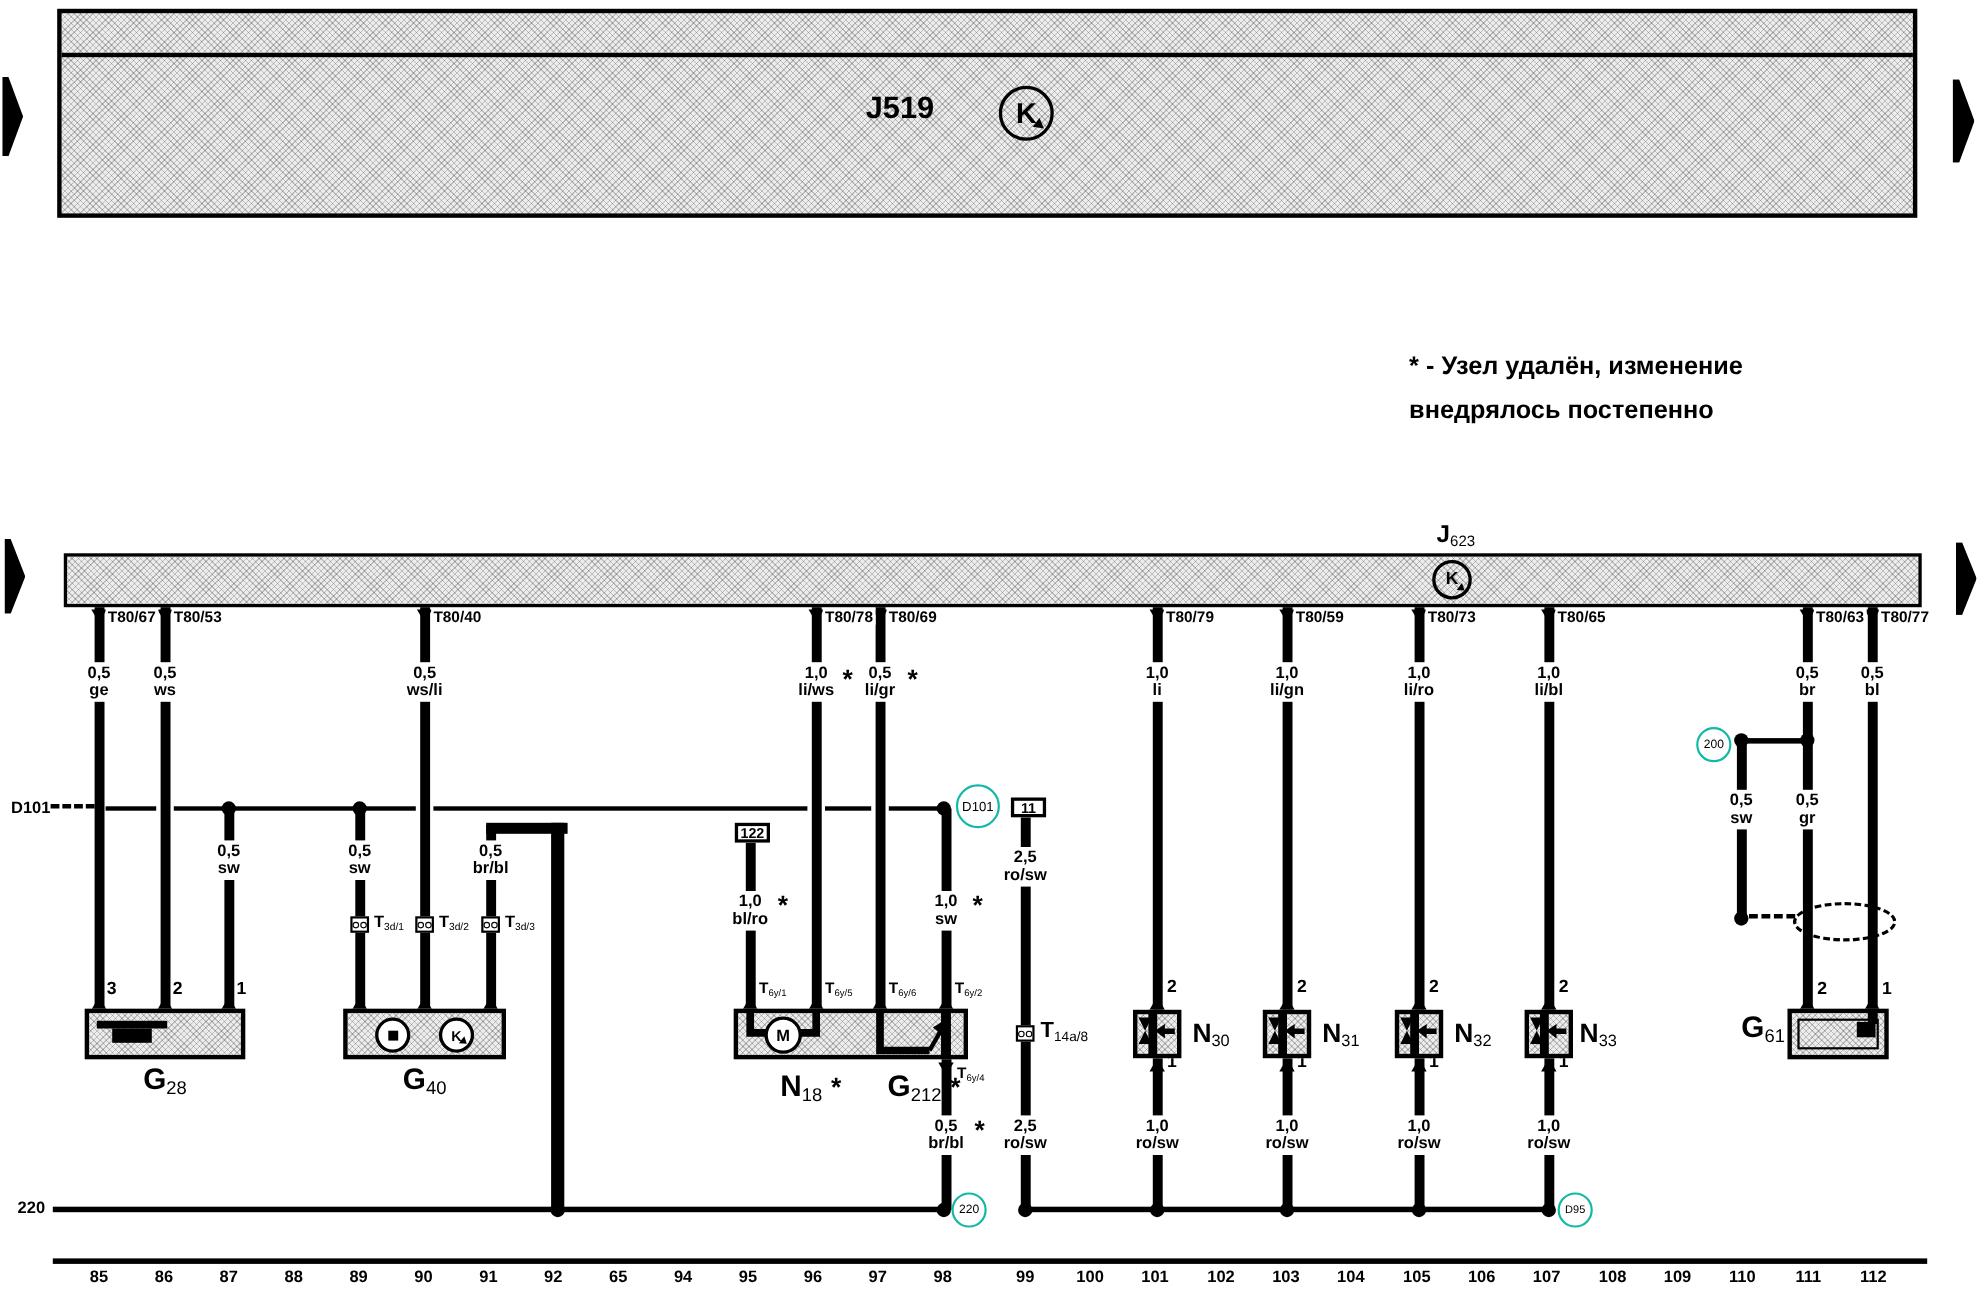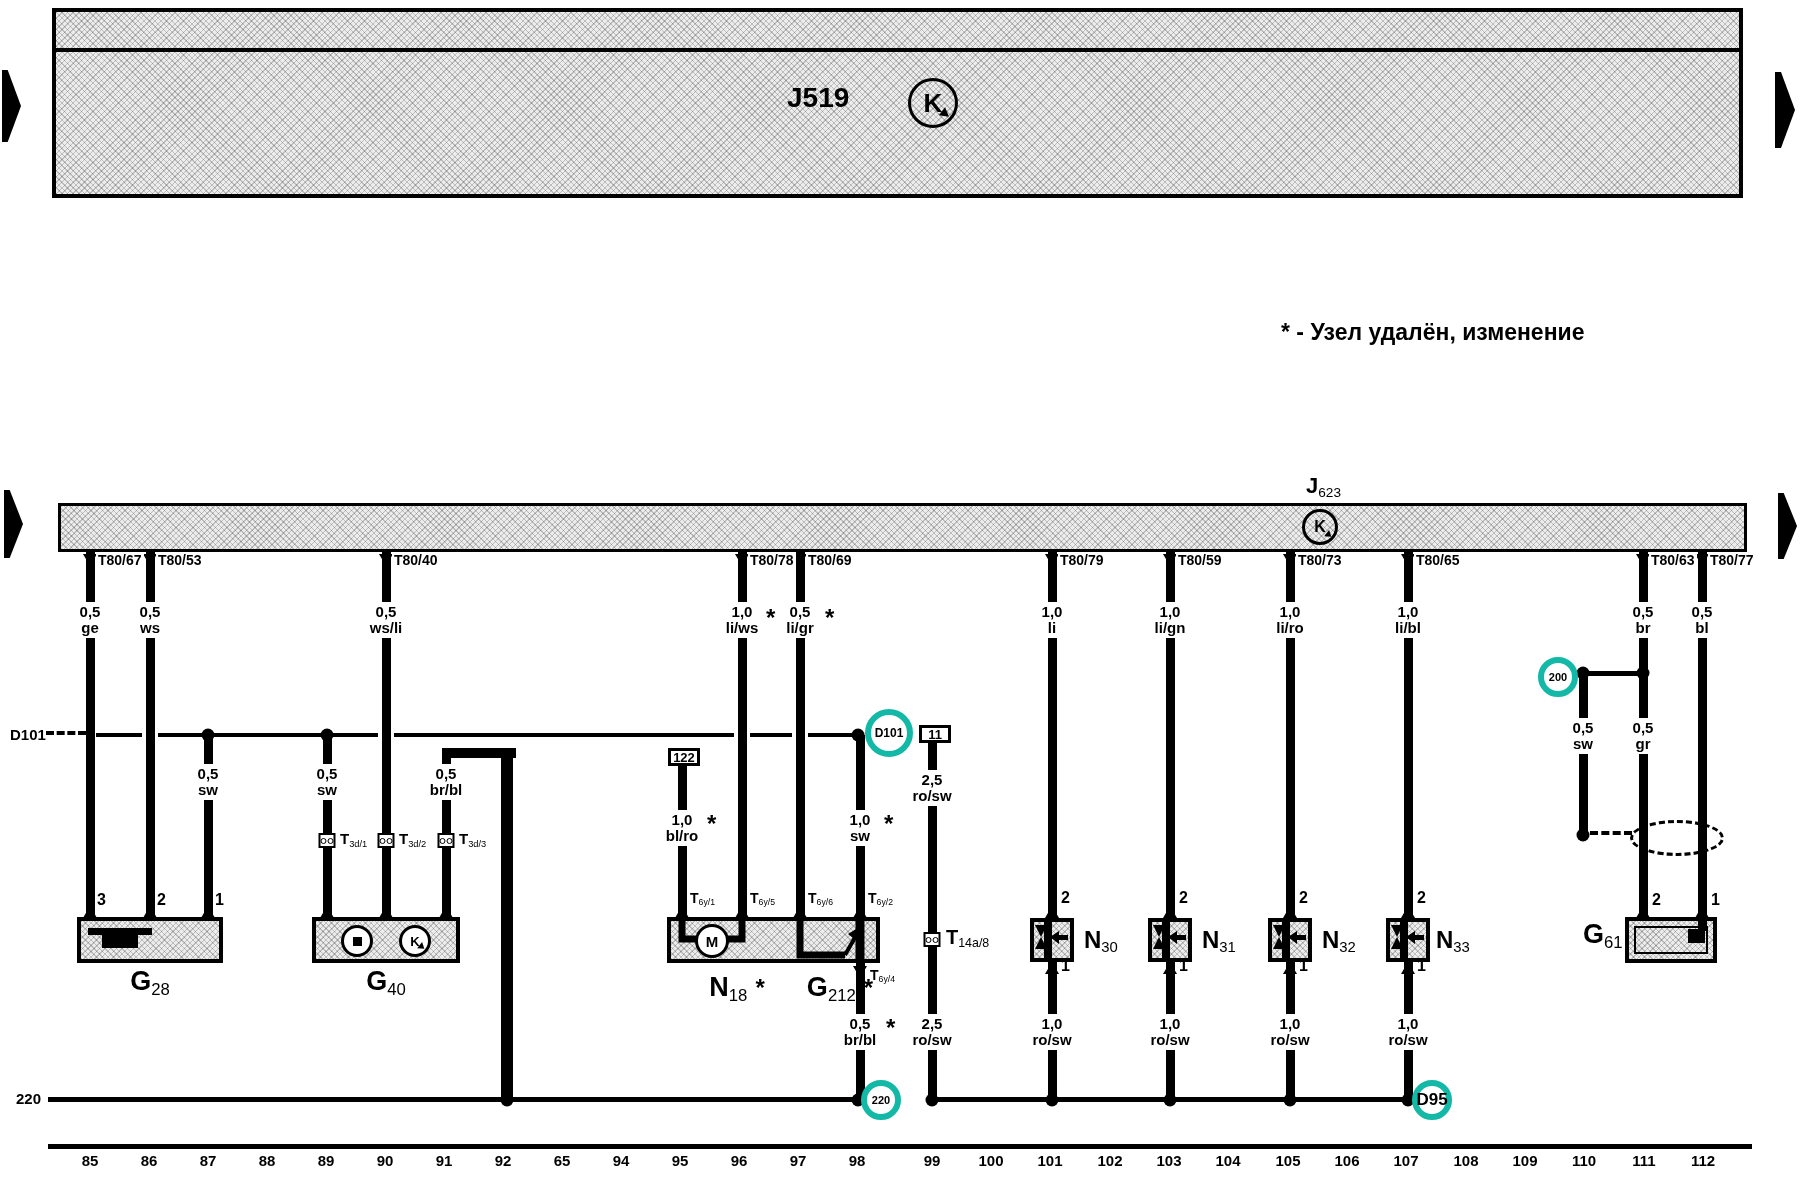--- a/index.html
+++ b/index.html
@@ -9,22 +9,22 @@
   .hatch{background-color:#ececec;
     background-image:repeating-linear-gradient(45deg,rgba(0,0,0,.20) 0 1px,transparent 1px 4px),
                      repeating-linear-gradient(135deg,rgba(0,0,0,.20) 0 1px,transparent 1px 4px)}
   .w{position:absolute;background:#000}
   .lbl{position:absolute;transform:translateX(-50%);background:#fff;text-align:center;
        font-weight:bold;font-size:15px;line-height:16px;padding:2px 4px;white-space:nowrap}
   .term{position:absolute;background:#fff;font-weight:bold;font-size:14px;line-height:15px;
         padding:0 2px;white-space:nowrap}
   .pinnum{position:absolute;font-weight:bold;font-size:16px;line-height:16px}
   .dot{position:absolute;width:13px;height:13px;border-radius:50%;background:#000;transform:translate(-50%,-50%)}
-  .cref{position:absolute;transform:translate(-50%,-50%);border:6px solid #14b8a6;border-radius:50%;
-        background:#fff;display:flex;align-items:center;justify-content:center;font-weight:bold}
+  .cref{position:absolute;transform:translate(-50%,-50%);border:2px solid #14b8a6;border-radius:50%;
+        background:#fff;display:flex;align-items:center;justify-content:center;font-weight:normal}
   .refbox{position:absolute;border:3px solid #000;background:#fff;display:flex;align-items:center;
         justify-content:center;font-weight:bold;font-size:13px;box-sizing:border-box}
   .comp{position:absolute;border:4px solid #000;box-sizing:border-box}
   .arrD{position:absolute;width:0;height:0;border-left:7px solid transparent;border-right:7px solid transparent;
         border-top:12px solid #000;transform:translateX(-50%)}
   .arrU{position:absolute;width:0;height:0;border-left:7px solid transparent;border-right:7px solid transparent;
         border-bottom:12px solid #000;transform:translateX(-50%)}
   .pagearrow{position:absolute;background:#000;clip-path:polygon(0 0,30% 0,100% 50%,30% 100%,0 100%)}
   .kcirc{position:absolute;transform:translate(-50%,-50%);border:3.5px solid #000;border-radius:50%;
          background:#fff;display:flex;align-items:center;justify-content:center;font-weight:bold}
@@ -56,20 +56,21 @@
       <span class="karr"></span>
     </div>
 
   <div class="pagearrow" style="left:2px;top:70px;width:19px;height:72px"></div>
   <div class="pagearrow" style="left:1775px;top:72px;width:20px;height:76px"></div>
   <div class="pagearrow" style="left:4px;top:490px;width:19px;height:68px"></div>
   <div class="pagearrow" style="left:1778px;top:493px;width:19px;height:66px"></div>
 
   <div class="note" style="left:1281px;top:312px">
     <div>* - Узел удалён, изменение</div>
+    <div>внедрялось постепенно</div>
   </div>
 
   <div class="abs" style="left:1306px;top:473px;font-weight:bold;font-size:22px"><span>J</span><span class="sub">623</span></div>
   <div class="comp hatch" style="left:58px;top:503px;width:1689px;height:49px;border-width:3px"></div>
   <div class="kcirc" style="left:1320px;top:527px;width:30px;height:30px;font-size:16px;border-width:3px;background:transparent">
       <span>K</span>
       <span class="karr sm"></span>
     </div>
 
   <div class="abs" style="left:46px;top:731px;width:40px;border-top:4px dashed #000"></div>
@@ -242,21 +243,21 @@
   <div class="dot" style="left:1052px;top:1100px"></div>
   <div class="dot" style="left:1170px;top:1100px"></div>
   <div class="dot" style="left:1290px;top:1100px"></div>
   <div class="dot" style="left:1408px;top:1100px"></div>
   <div class="dot" style="left:1583px;top:673px"></div>
   <div class="dot" style="left:1643px;top:673px"></div>
   <div class="dot" style="left:1583px;top:835px"></div>
 
   <div class="cref" style="left:889px;top:733px;width:36px;height:36px;font-size:12px">D101</div>
   <div class="cref" style="left:881px;top:1100px;width:28px;height:28px;font-size:11px">220</div>
-  <div class="cref" style="left:1432px;top:1100px;width:28px;height:28px;font-size:17px">D95</div>
+  <div class="cref" style="left:1432px;top:1100px;width:28px;height:28px;font-size:10px">D95</div>
   <div class="cref" style="left:1558px;top:677px;width:28px;height:28px;font-size:11px">200</div>
 
   <div class="abs" style="left:1590px;top:831px;width:42px;border-top:4px dashed #000"></div>
   <div class="abs" style="left:1630px;top:820px;width:88px;height:30px;border:3px dashed #000;border-radius:50%"></div>
 
   <div class="comp hatch" style="left:77px;top:917px;width:146px;height:46px"></div>
   <div class="w" style="left:88px;top:928px;width:64px;height:7px"></div>
   <div class="w" style="left:102px;top:935px;width:36px;height:13px"></div>
   <div class="clbl" style="left:150px;top:968px"><span>G</span><span class="sub">28</span></div>
 

